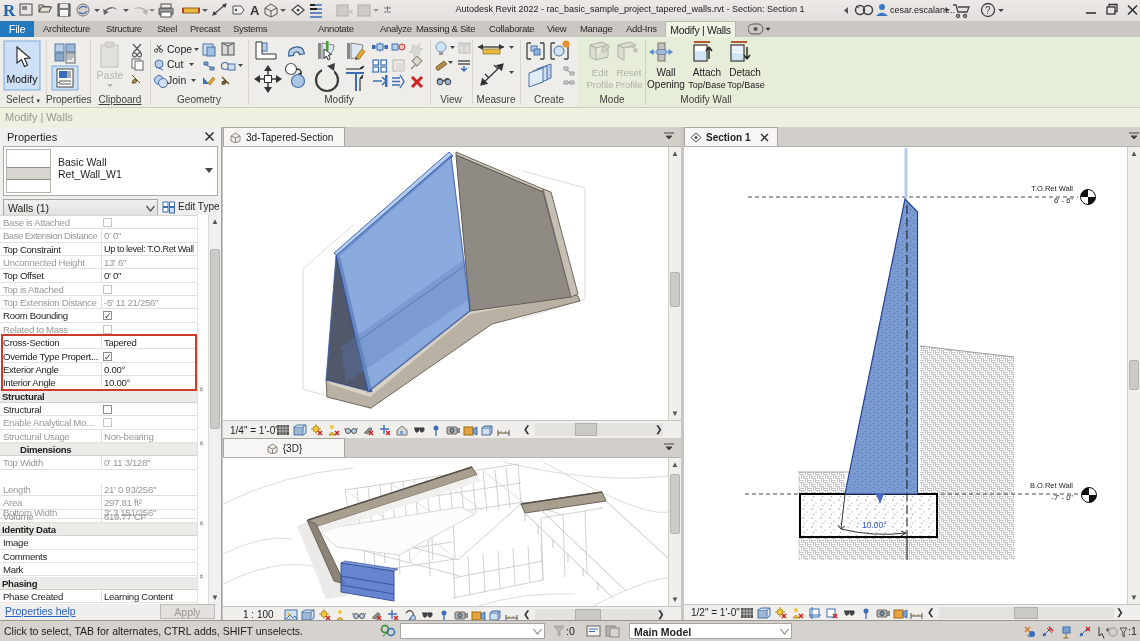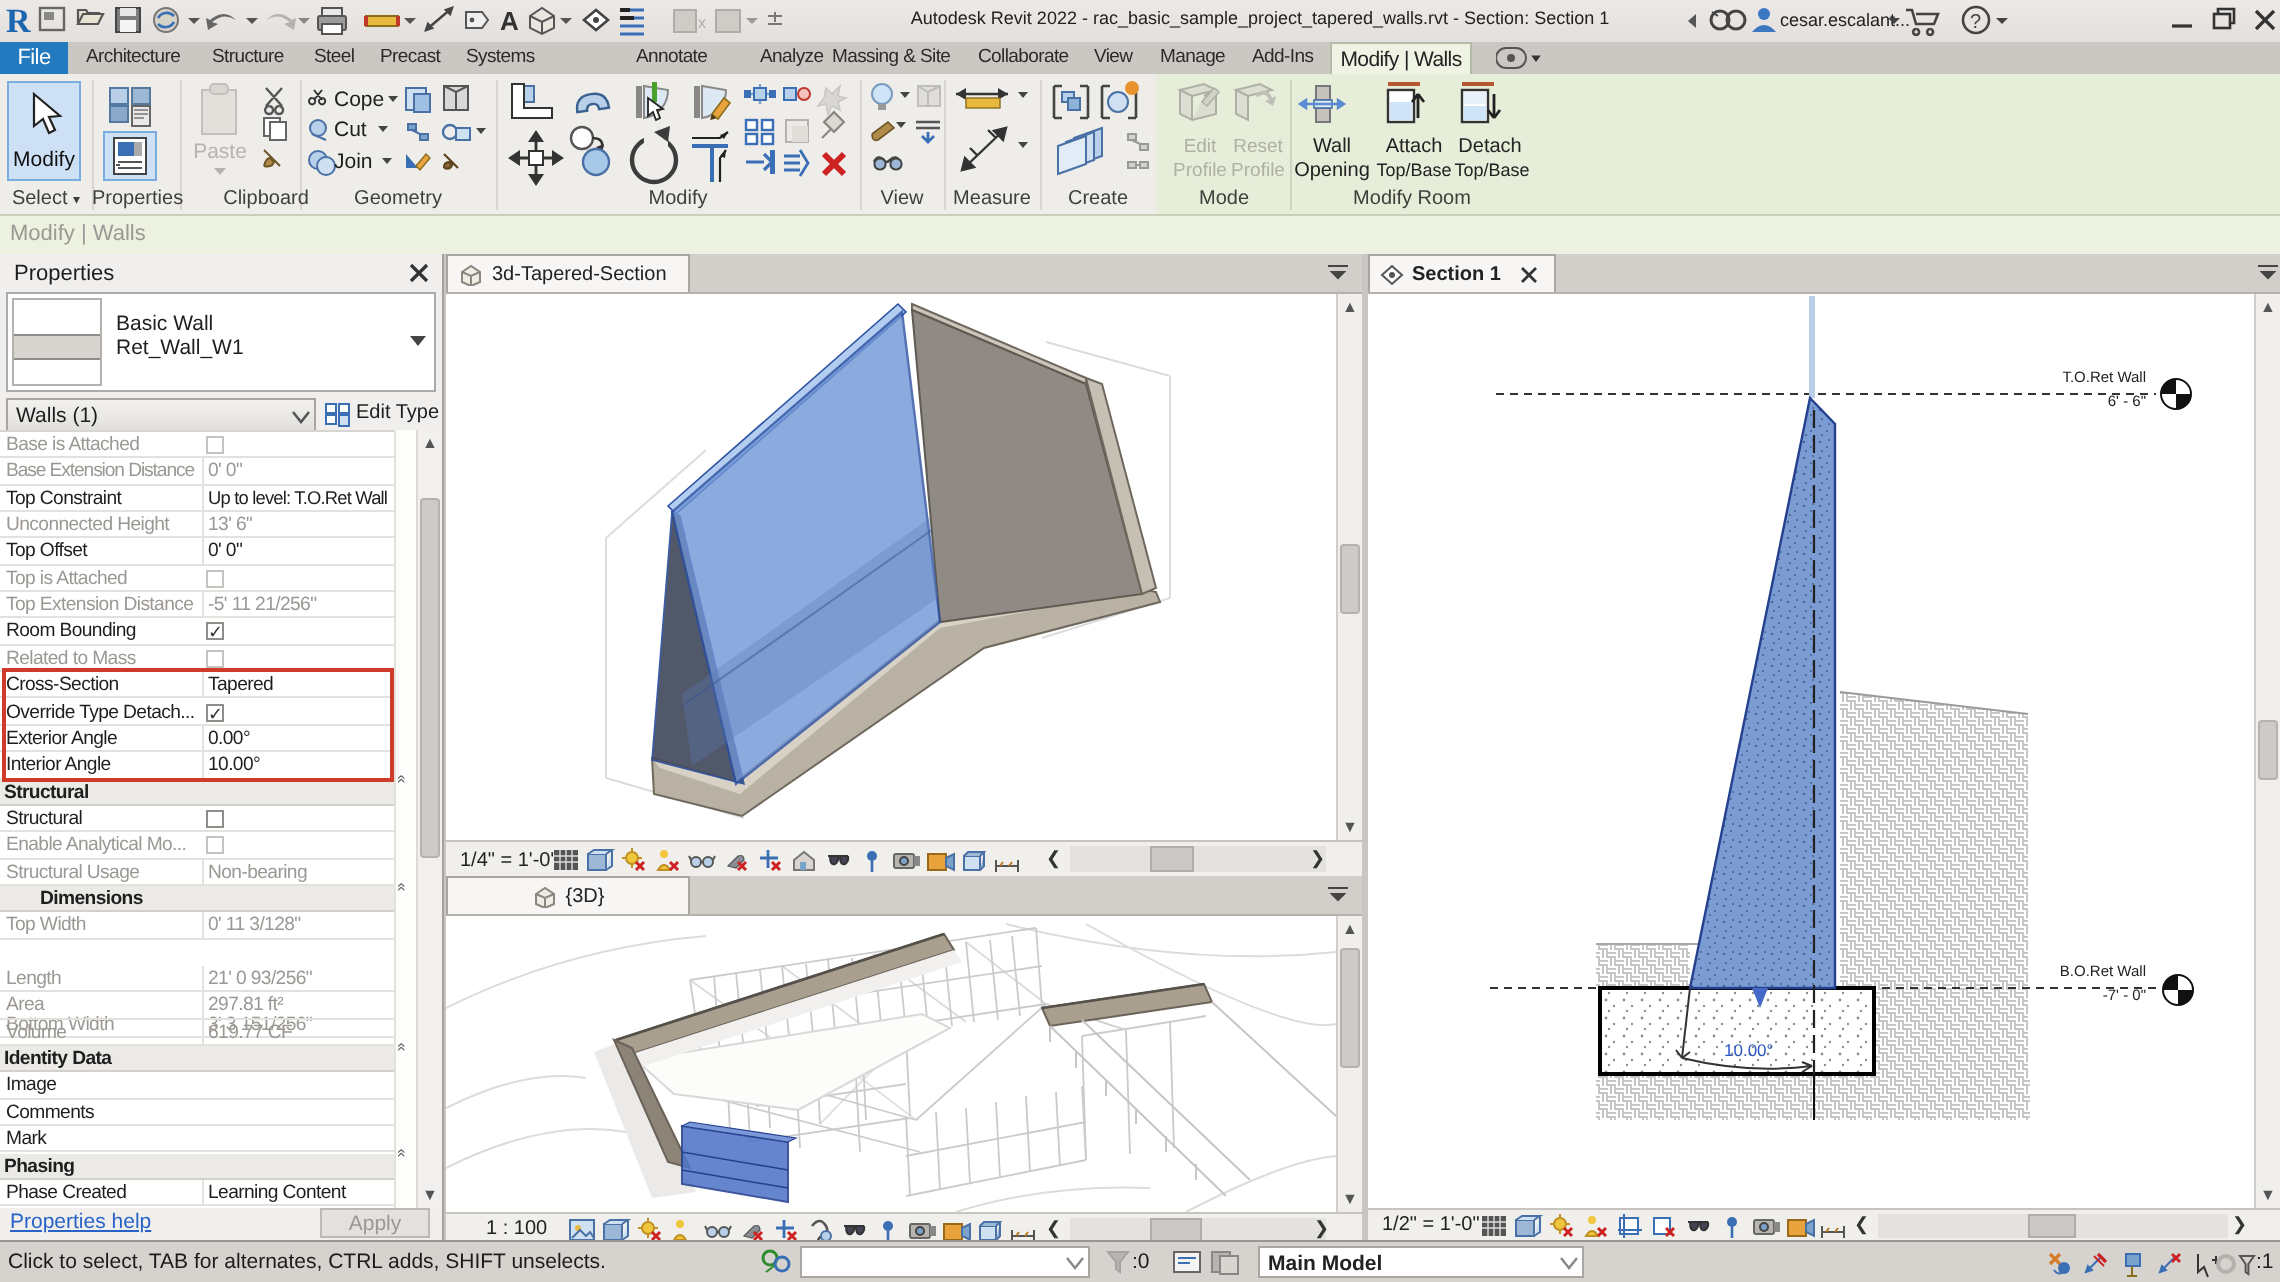--- a/index.html
+++ b/index.html
@@ -151,28 +151,28 @@
 <div class="psep" style="left:46px;"></div>
 <div class="psep" style="left:90px;"></div>
 <div class="psep" style="left:150px;"></div>
 <div class="psep" style="left:248px;"></div>
 <div class="psep" style="left:430px;"></div>
 <div class="psep" style="left:472px;"></div>
 <div class="psep" style="left:520px;"></div>
 <div class="gsep" style="left:645px;"></div>
 <div class="plabel" style="left:0px;width:46px;">Select <span style="font-size:7px;">▾</span></div>
 <div class="plabel" style="left:46px;width:44px;">Properties</div>
-<div class="plabel" style="left:103px;width:60px;">Clipboard</div>
+<div class="plabel" style="left:90px;width:60px;text-decoration:underline;">Clipboard</div>
 <div class="plabel" style="left:150px;width:98px;">Geometry</div>
 <div class="plabel" style="left:248px;width:182px;">Modify</div>
 <div class="plabel" style="left:430px;width:42px;">View</div>
 <div class="plabel" style="left:472px;width:48px;">Measure</div>
 <div class="plabel" style="left:520px;width:58px;">Create</div>
 <div class="plabel" style="left:578px;width:68px;">Mode</div>
-<div class="plabel" style="left:646px;width:120px;">Modify Room</div>
+<div class="plabel" style="left:646px;width:120px;">Modify Wall</div>
 <svg class="abs" style="left:0;top:0;" width="1140" height="70" viewBox="0 0 1140 70">
 
  <rect x="4" y="4" width="36" height="49" fill="#cde0f5" stroke="#7aadde"></rect>
  <path d="M17 10 l0 16 4.5-3.5 3 7 3-1.5 -3-6.5 5.5-.5 z" fill="#fff" stroke="#222" stroke-width="1.1"></path>
  <text x="22" y="46" font-size="10.5" fill="#111" text-anchor="middle">Modify</text>
 
  <g>
           <rect x="52" y="5" width="26" height="22" fill="none"></rect>
  <rect x="55" y="7" width="9" height="8" fill="#b8cfe8" stroke="#55789f"></rect>
           <rect x="66" y="7" width="9" height="8" fill="#9db8d6" stroke="#55789f"></rect>
@@ -442,21 +442,21 @@
 <div class="row" style="top:106.8px;">
           <span class="lbl gray">Related to Mass</span>
           <span class="val"></span>
           <span class="chk dis"></span>
         </div>
 <div class="row" style="top:120.1px;">
           <span class="lbl">Cross-Section</span>
           <span class="val">Tapered</span>
         </div>
 <div class="row" style="top:133.5px;">
-          <span class="lbl">Override Type Detach...</span>
+          <span class="lbl">Override Type Propert...</span>
           <span class="val"></span>
           <span class="chk">✓</span>
         </div>
 <div class="row" style="top:146.8px;">
           <span class="lbl">Exterior Angle</span>
           <span class="val">0.00°</span>
         </div>
 <div class="row" style="top:160.2px;">
           <span class="lbl">Interior Angle</span>
           <span class="val">10.00°</span>

